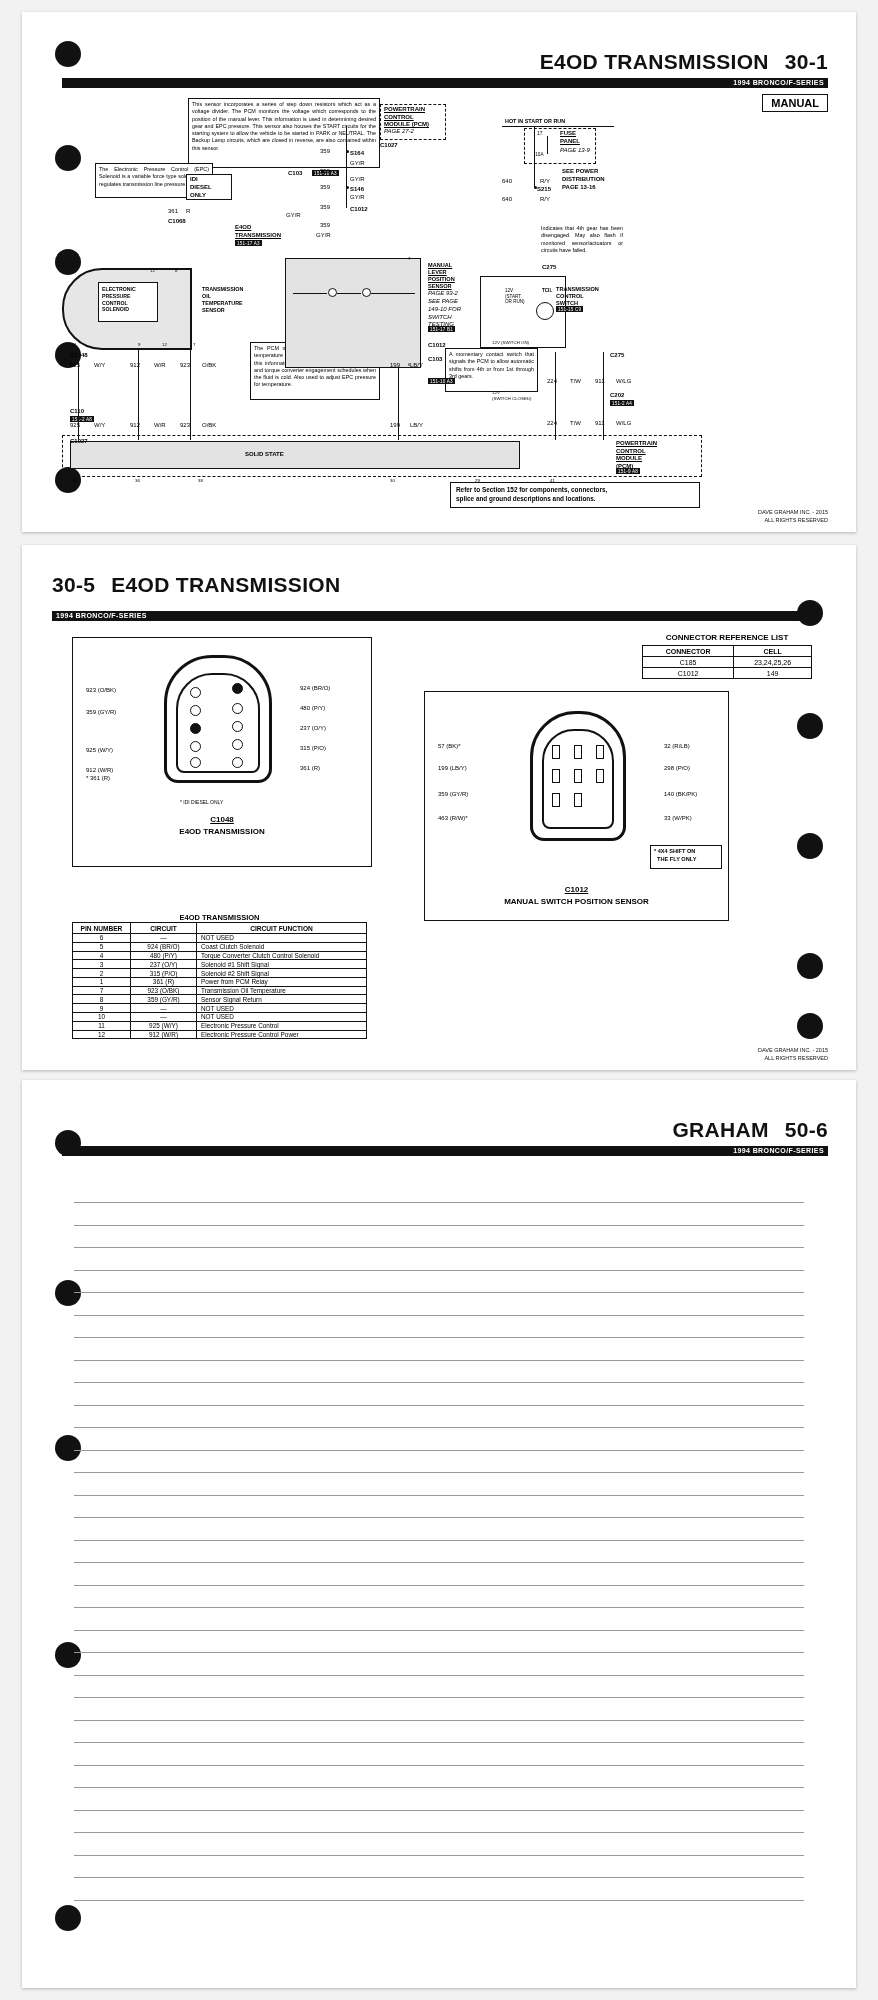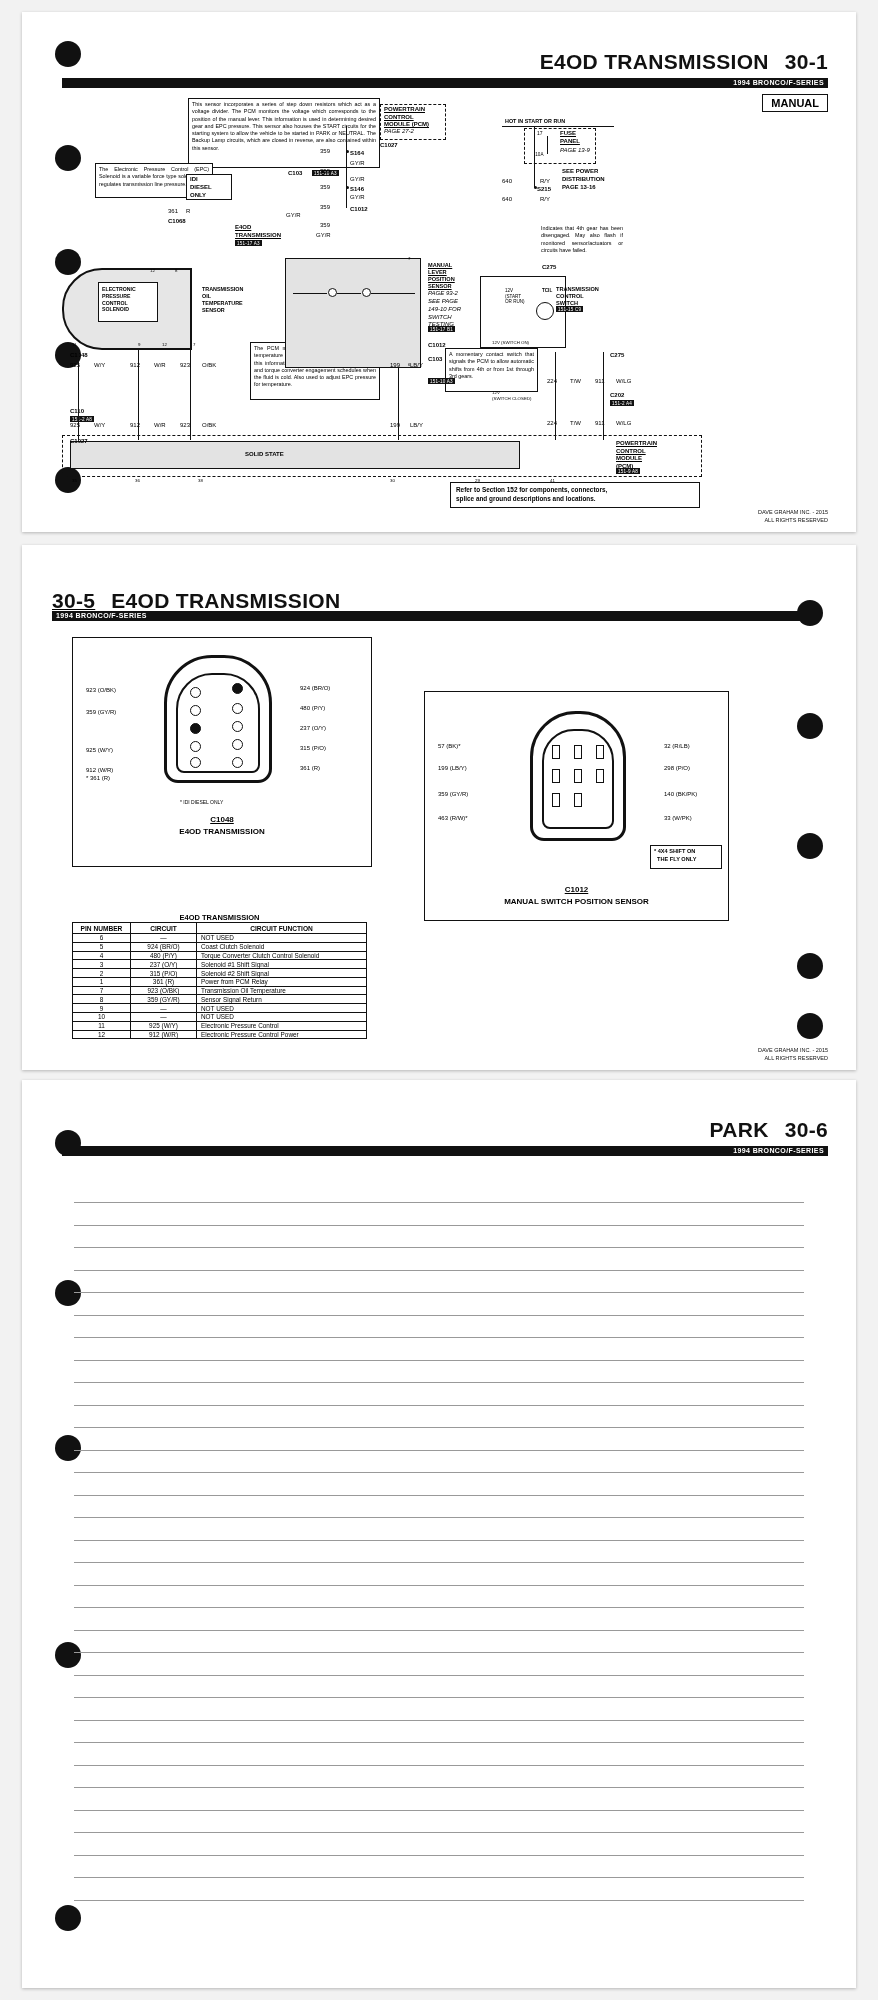--- a/index.html
+++ b/index.html
@@ -332,28 +332,49 @@
 </div>
 
 <div class="page" id="page-30-5">
 
   <div class="punch right" style="top:55px"></div>
   <div class="punch right" style="top:168px"></div>
   <div class="punch right" style="top:288px"></div>
   <div class="punch right" style="top:408px"></div>
   <div class="punch right" style="top:468px"></div>
 
-  <div class="hdr-left" style="top:44px;text-decoration:underline;">
+  <div class="hdr-left" style="top:28px;">
     <span class="hdr-title">30-5</span><span class="hdr-title hdr-pageno">E4OD TRANSMISSION</span>
   </div>
   <div class="hdr-bar" style="left:30px; right:40px; top:66px;"></div>
   <div class="hdr-sub" style="left:30px; top:66px;">1994  BRONCO/F-SERIES</div>
 
   <div id="body05">
 
+    <div id="crl">
+      <div class="cap">CONNECTOR REFERENCE LIST</div>
+      <table class="grid">
+        <thead>
+            <tr>
+          <th>CONNECTOR</th>
+          <th>CELL</th>
+        </tr>
+          </thead>
+        <tbody>
+          <tr>
+            <td>C185</td>
+            <td>23,24,25,26</td>
+          </tr>
+          <tr>
+            <td>C1012</td>
+            <td>149</td>
+          </tr>
+        </tbody>
+      </table>
+    </div>
 
     <div style="position:absolute; left:0px; top:4px; width:300px; height:230px; border:1px solid #111; background:#fff;"></div>
     <div style="position:absolute; left:92px; top:22px; width:108px; height:128px; border:3px solid #111; border-radius:48px 48px 14px 14px; background:#fff;"></div>
     <div style="position:absolute; left:104px; top:40px; width:84px; height:100px; border:2px solid #111; border-radius:36px 36px 8px 8px;"></div>
 
     <div class="circle" style="left:118px; top:54px;  width:11px; height:11px;"></div>
     <div class="circle" style="left:118px; top:72px;  width:11px; height:11px;"></div>
     <div class="circle" style="left:118px; top:90px;  width:11px; height:11px; background:#111;"></div>
     <div class="circle" style="left:118px; top:108px; width:11px; height:11px;"></div>
     <div class="circle" style="left:118px; top:124px; width:11px; height:11px;"></div>
@@ -490,21 +511,21 @@
 
 <div class="page" id="page-30-6">
 
   <div class="punch" style="top:50px"></div>
   <div class="punch" style="top:200px"></div>
   <div class="punch" style="top:355px"></div>
   <div class="punch" style="top:562px"></div>
   <div class="punch" style="top:825px"></div>
 
   <div class="hdr-right" style="top:38px;">
-    <span class="hdr-title">PARK</span><span class="hdr-title hdr-pageno">30-6</span>
+    <span class="hdr-title">GRAHAM</span><span class="hdr-title hdr-pageno">50-6</span>
   </div>
   <div class="hdr-bar" style="left:40px; right:28px; top:66px;"></div>
   <div class="hdr-sub r" style="right:28px; top:66px; width:160px; background:transparent;">1994  BRONCO/F-SERIES</div>
 
   <div id="notes-lines">
       <div class="nline"></div>
       <div class="nline"></div>
       <div class="nline"></div>
       <div class="nline"></div>
       <div class="nline"></div>

